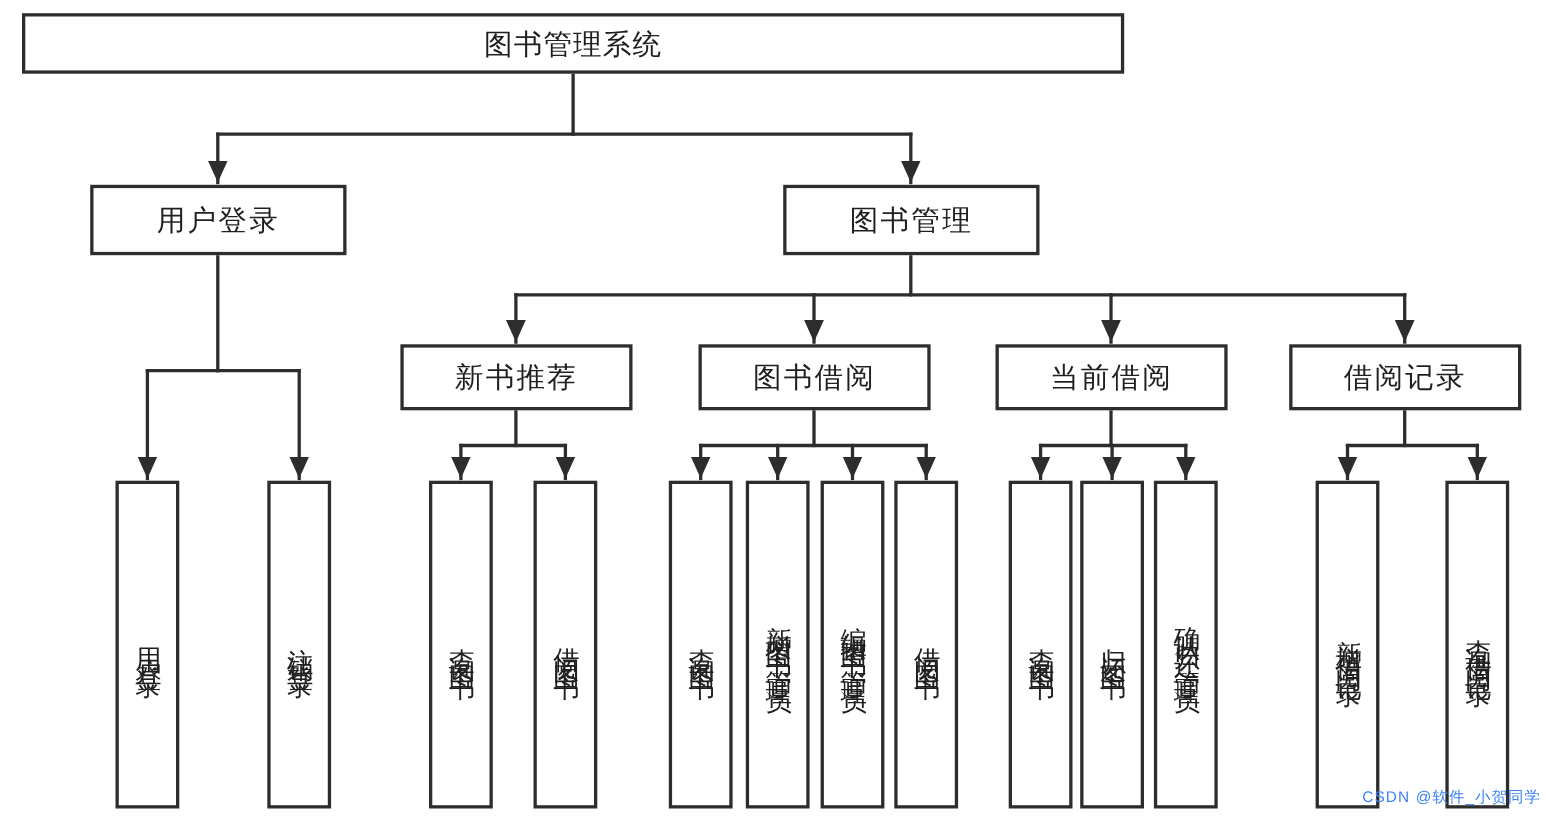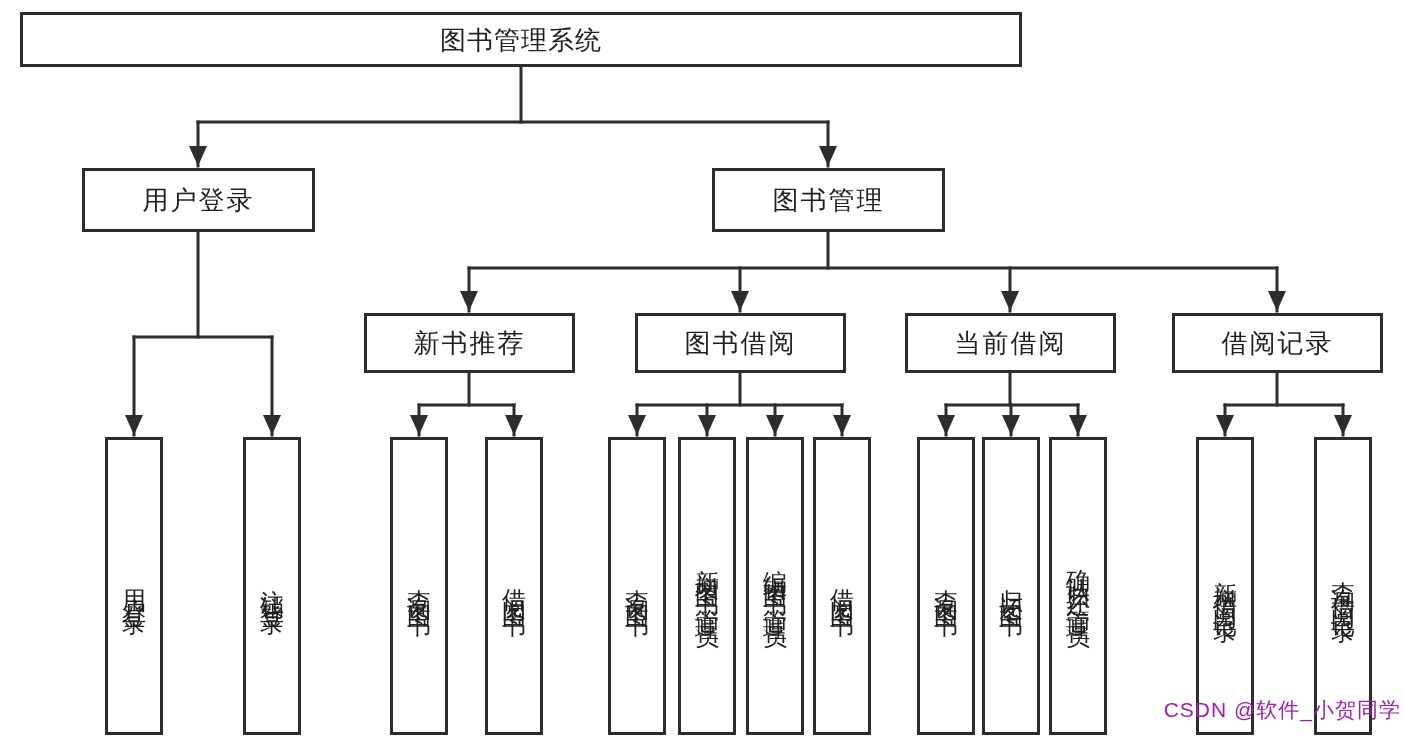--- a/index.html
+++ b/index.html
@@ -36,24 +36,24 @@
   .lvl3 span{font-size:26px;letter-spacing:2px;}
   .leaf{top:437px;width:58px;height:298px;}
   .leaf span{
     writing-mode:vertical-rl;
     font-size:24px;
     letter-spacing:8px;
     line-height:1;
   }
   .watermark{
     position:absolute;
-    right:4px;bottom:16px;
+    right:4px;bottom:6px;
     z-index:3;
-    font-size:21px;
-    color:#a21caf;
+    font-size:14px;
+    color:#3b82f6;
     letter-spacing:1px;
     white-space:nowrap;
   }
 </style>
 </head>
 <body>
 
 <div class="canvas">
 
   <svg class="connectors" width="1405" height="747" viewBox="0 0 1405 747">

